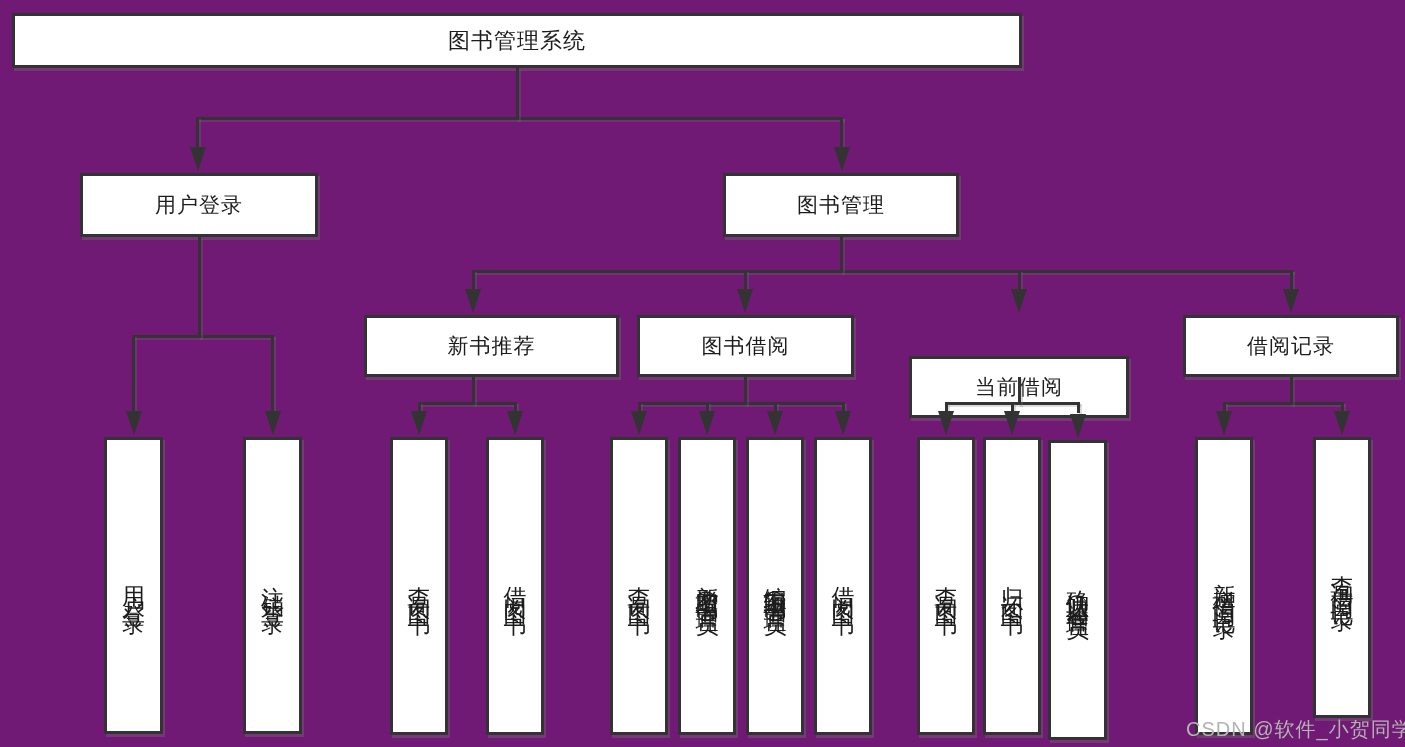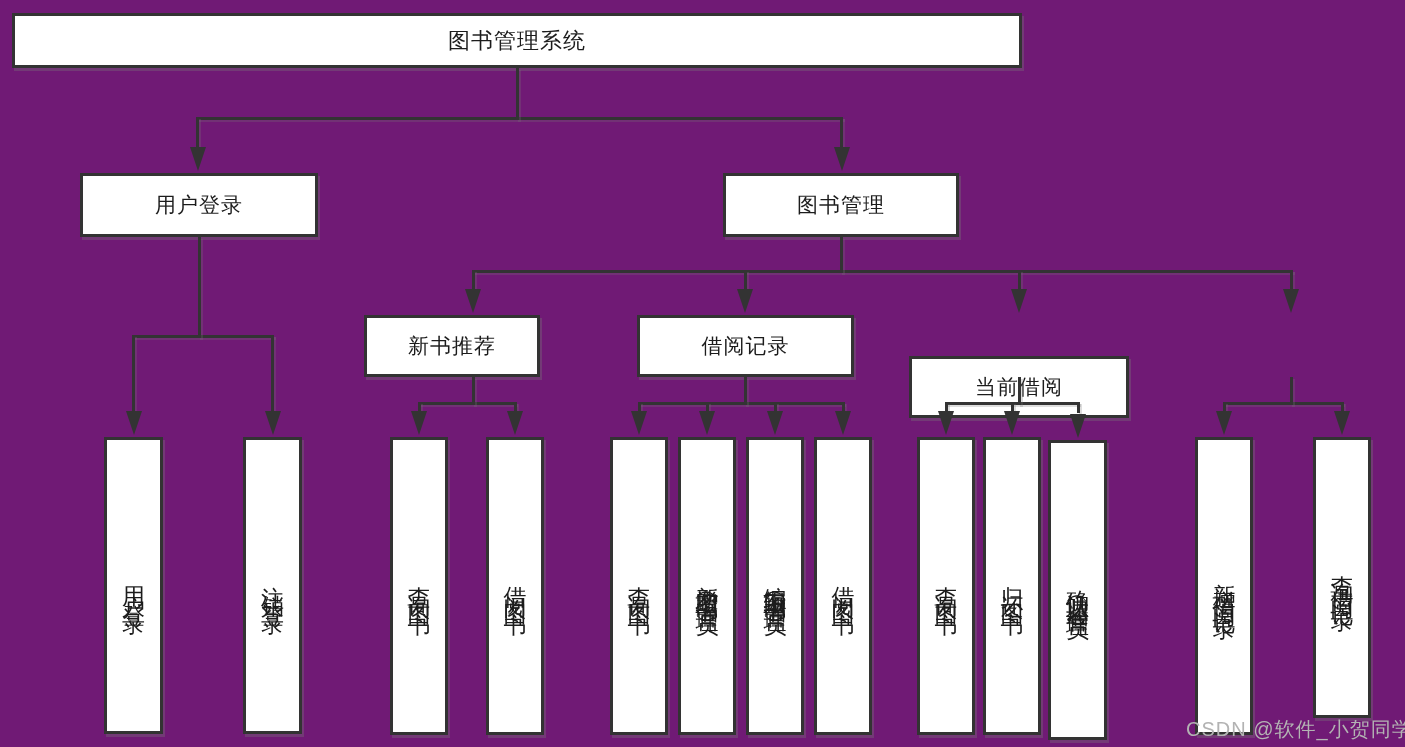--- a/index.html
+++ b/index.html
@@ -75,28 +75,31 @@
     <span>图书管理系统</span>
   </div>
 
   <div class="node" style="left:80px; top:173px; width:238px; height:64px;">
     <span>用户登录</span>
   </div>
   <div class="node" style="left:723px; top:173px; width:236px; height:64px;">
     <span>图书管理</span>
   </div>
 
-  <div class="node" style="left:364px; top:315px; width:176px; height:62px;">
+  <div class="node" style="left:364px; top:315px; width:255px; height:62px;">
     <span>新书推荐</span>
   </div>
   <div class="node" style="left:637px; top:315px; width:217px; height:62px;">
-    <span>借阅记录</span>
+    <span>图书借阅</span>
   </div>
   <div class="node" style="left:909px; top:315px; width:220px; height:62px;margin-top:41px;">
     <span>当前借阅</span>
+  </div>
+  <div class="node" style="left:1183px; top:315px; width:216px; height:62px;">
+    <span>借阅记录</span>
   </div>
 
   <div class="node vnode" style="left:104px; top:437px; width:59px; height:297px;">
     <span>用户登录</span>
   </div>
   <div class="node vnode" style="left:243px; top:437px; width:59px; height:297px;">
     <span>注销登录</span>
   </div>
 
   <div class="node vnode" style="left:390px; top:437px; width:58px; height:298px;">

